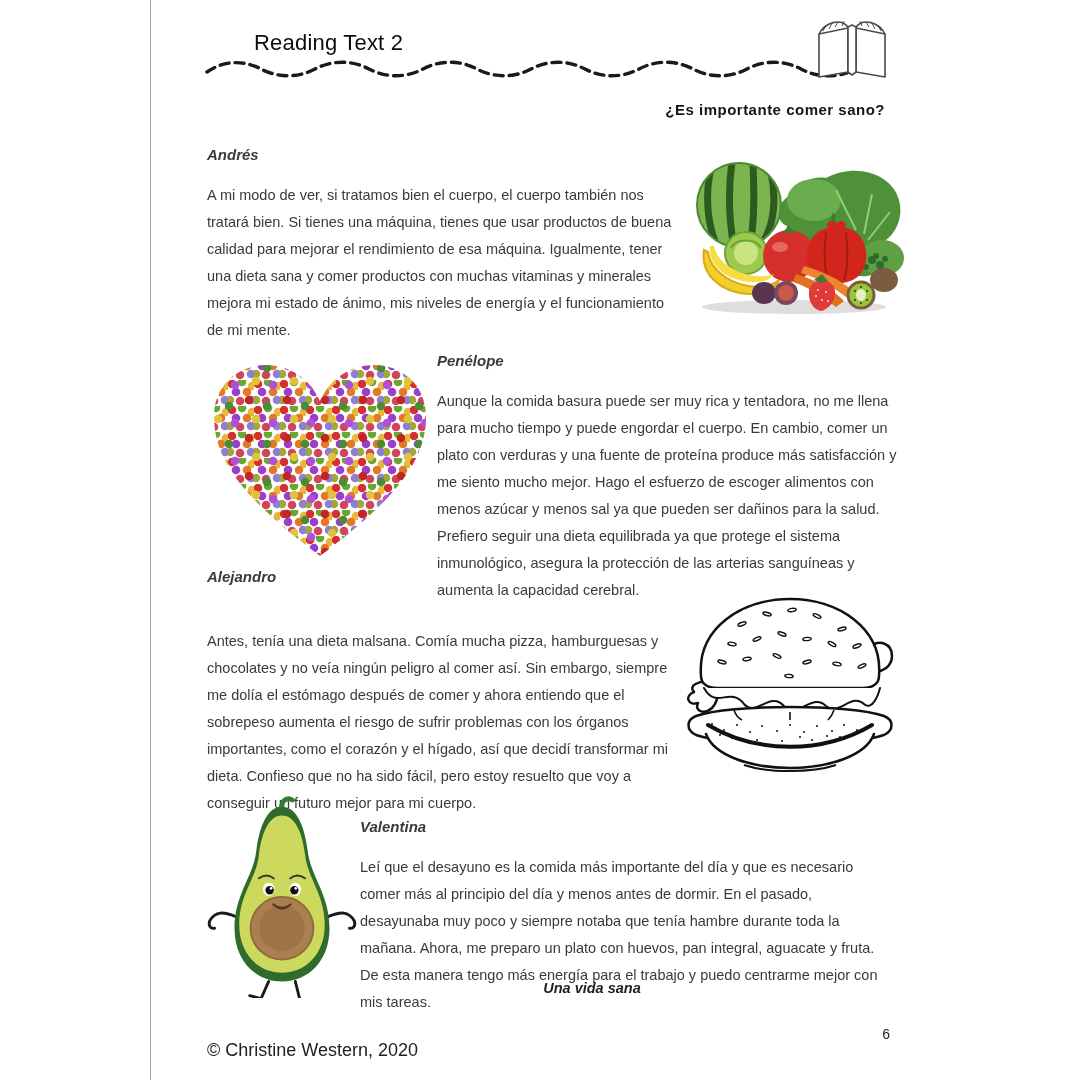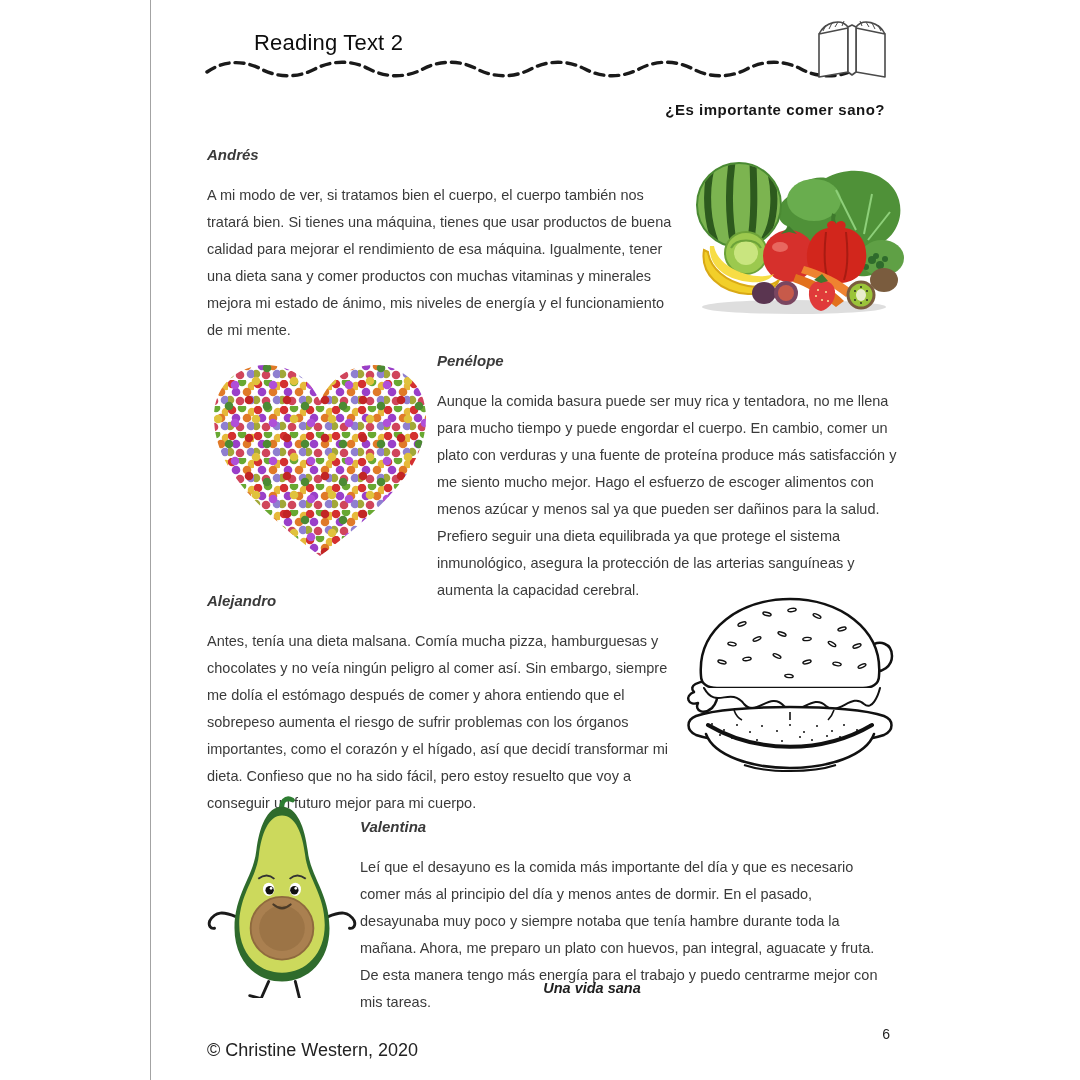--- a/index.html
+++ b/index.html
@@ -217,21 +217,21 @@
         <circle cx="33" cy="31" r="4.3" fill="#b04fd8"></circle>
       </pattern>
     </defs>
     <path d="M118 202 C 52 152 12 112 12 63 C 12 29 38 11 64 11 C 88 11 108 25 118 47 C 128 25 148 11 172 11 C 198 11 224 29 224 63 C 224 112 184 152 118 202 Z" fill="url(#fp1)"></path>
     <path d="M118 202 C 52 152 12 112 12 63 C 12 29 38 11 64 11 C 88 11 108 25 118 47 C 128 25 148 11 172 11 C 198 11 224 29 224 63 C 224 112 184 152 118 202 Z" fill="url(#fp2)"></path>
   </svg>
 
   <div class="speaker" style="left:437px; top:352px;">Penélope</div>
   <p class="para" style="left:437px; top:388px; width:460px;">Aunque la comida basura puede ser muy rica y tentadora, no me llena para mucho tiempo y puede engordar el cuerpo. En cambio, comer un plato con verduras y una fuente de proteína produce más satisfacción y me siento mucho mejor. Hago el esfuerzo de escoger alimentos con menos azúcar y menos sal ya que pueden ser dañinos para la salud. Prefiero seguir una dieta equilibrada ya que protege el sistema inmunológico, asegura la protección de las arterias sanguíneas y aumenta la capacidad cerebral.</p>
 
-  <div class="speaker" style="left:207px; top:592px;">Alejandro</div>
+  <div class="speaker" style="left:207px; top:568px;">Alejandro</div>
   <p class="para" style="left:207px; top:628px; width:478px;">Antes, tenía una dieta malsana. Comía mucha pizza, hamburguesas y chocolates y no veía ningún peligro al comer así. Sin embargo, siempre me dolía el estómago después de comer y ahora entiendo que el sobrepeso aumenta el riesgo de sufrir problemas con los órganos importantes, como el corazón y el hígado, así que decidí transformar mi dieta. Confieso que no ha sido fácil, pero estoy resuelto que voy a conseguir un futuro mejor para mi cuerpo.</p>
 
   <svg class="illus" style="left:682px; top:584px;" width="216" height="210" viewBox="0 0 216 210">
     <g stroke="#111" stroke-width="2.5" fill="#fff" stroke-linejoin="round" stroke-linecap="round">
 
       <path d="M186 64 C 198 54 210 60 210 72 C 210 82 200 90 190 86 C 194 78 190 70 186 64 Z"></path>
 
       <path d="M30 98 C 16 96 6 102 12 108 C 2 112 6 122 16 119 C 12 127 22 131 30 124 C 34 120 36 112 36 106 Z"></path>
 
       <path d="M19 92 C 15 44 60 15 108 15 C 156 15 201 44 197 92 C 197 100 190 104 181 104 L 35 104 C 26 104 19 100 19 92 Z"></path>

